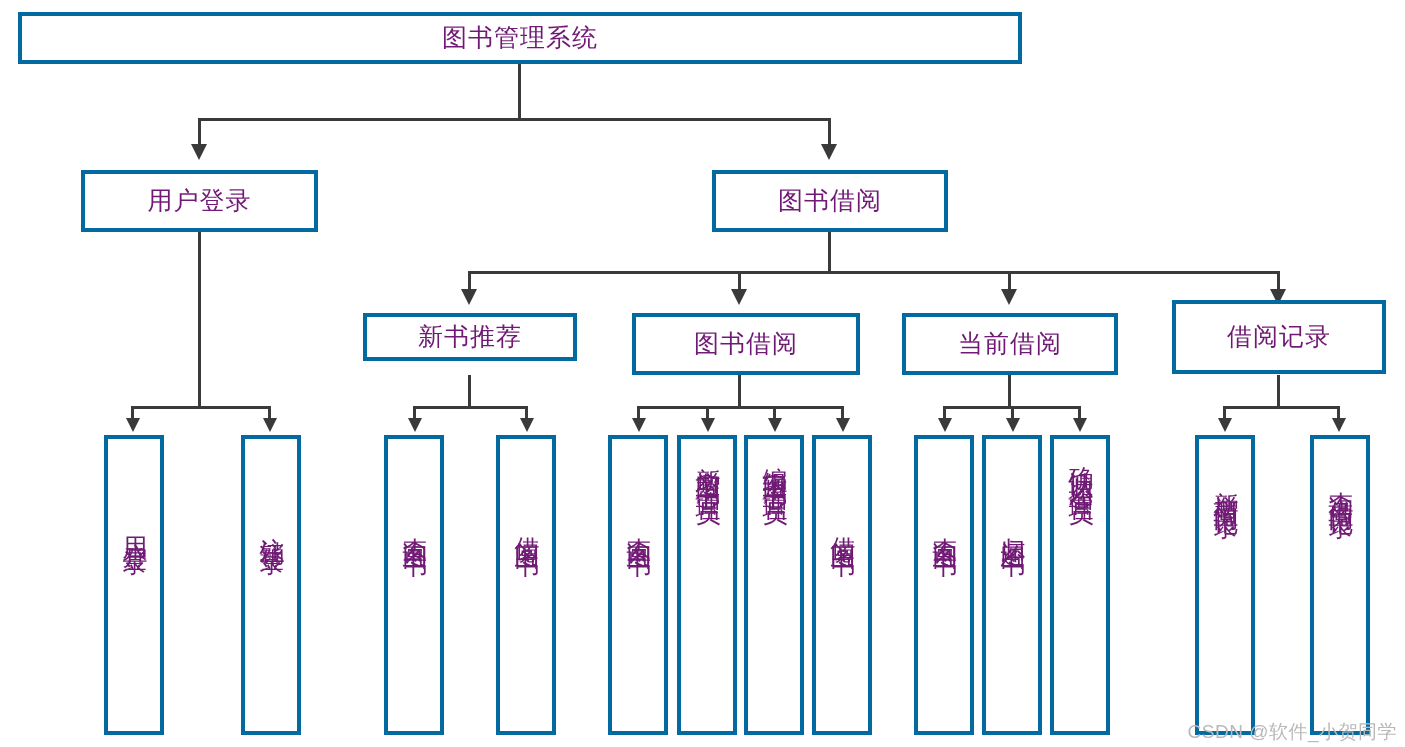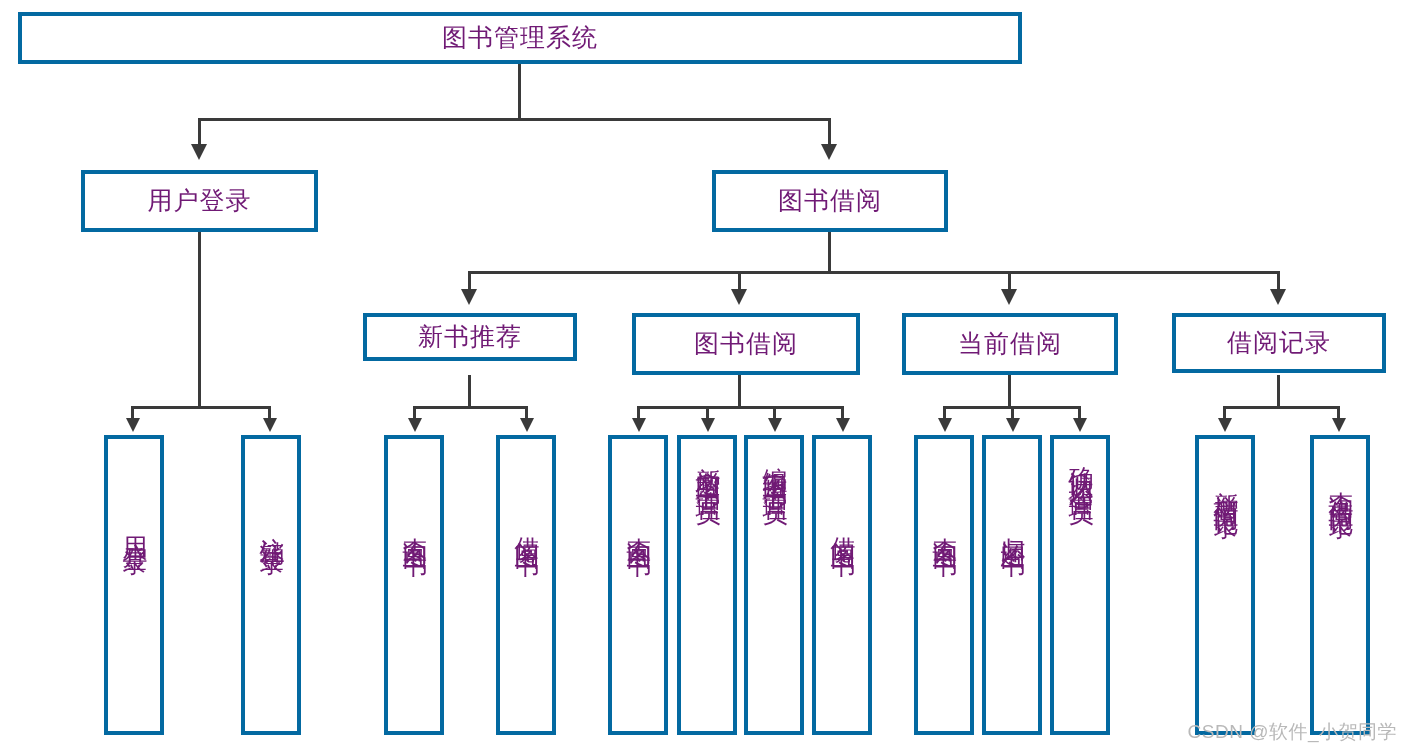--- a/index.html
+++ b/index.html
@@ -132,21 +132,21 @@
 
   <div class="node horiz" style="left:363px;top:313px;width:214px;height:48px;">
     <span class="label">新书推荐</span>
   </div>
   <div class="node horiz" style="left:632px;top:313px;width:228px;height:62px;">
     <span class="label">图书借阅</span>
   </div>
   <div class="node horiz" style="left:902px;top:313px;width:216px;height:62px;">
     <span class="label">当前借阅</span>
   </div>
-  <div class="node horiz" style="left:1172px;top:313px;width:214px;height:60px;">
+  <div class="node horiz" style="left:1172px;top:300px;width:214px;height:74px;">
     <span class="label">借阅记录</span>
   </div>
 
   <div class="ln vline" style="left:468px;top:375px;width:3px;height:34px;"></div>
   <div class="ln hline" style="left:413px;top:406px;width:115px;height:3px;"></div>
   <div class="ln vline" style="left:413px;top:406px;width:3px;height:14px;"></div>
   <div class="arrow small" style="left:408px;top:418px;"></div>
   <div class="ln vline" style="left:525px;top:406px;width:3px;height:14px;"></div>
   <div class="arrow small" style="left:520px;top:418px;"></div>
 

